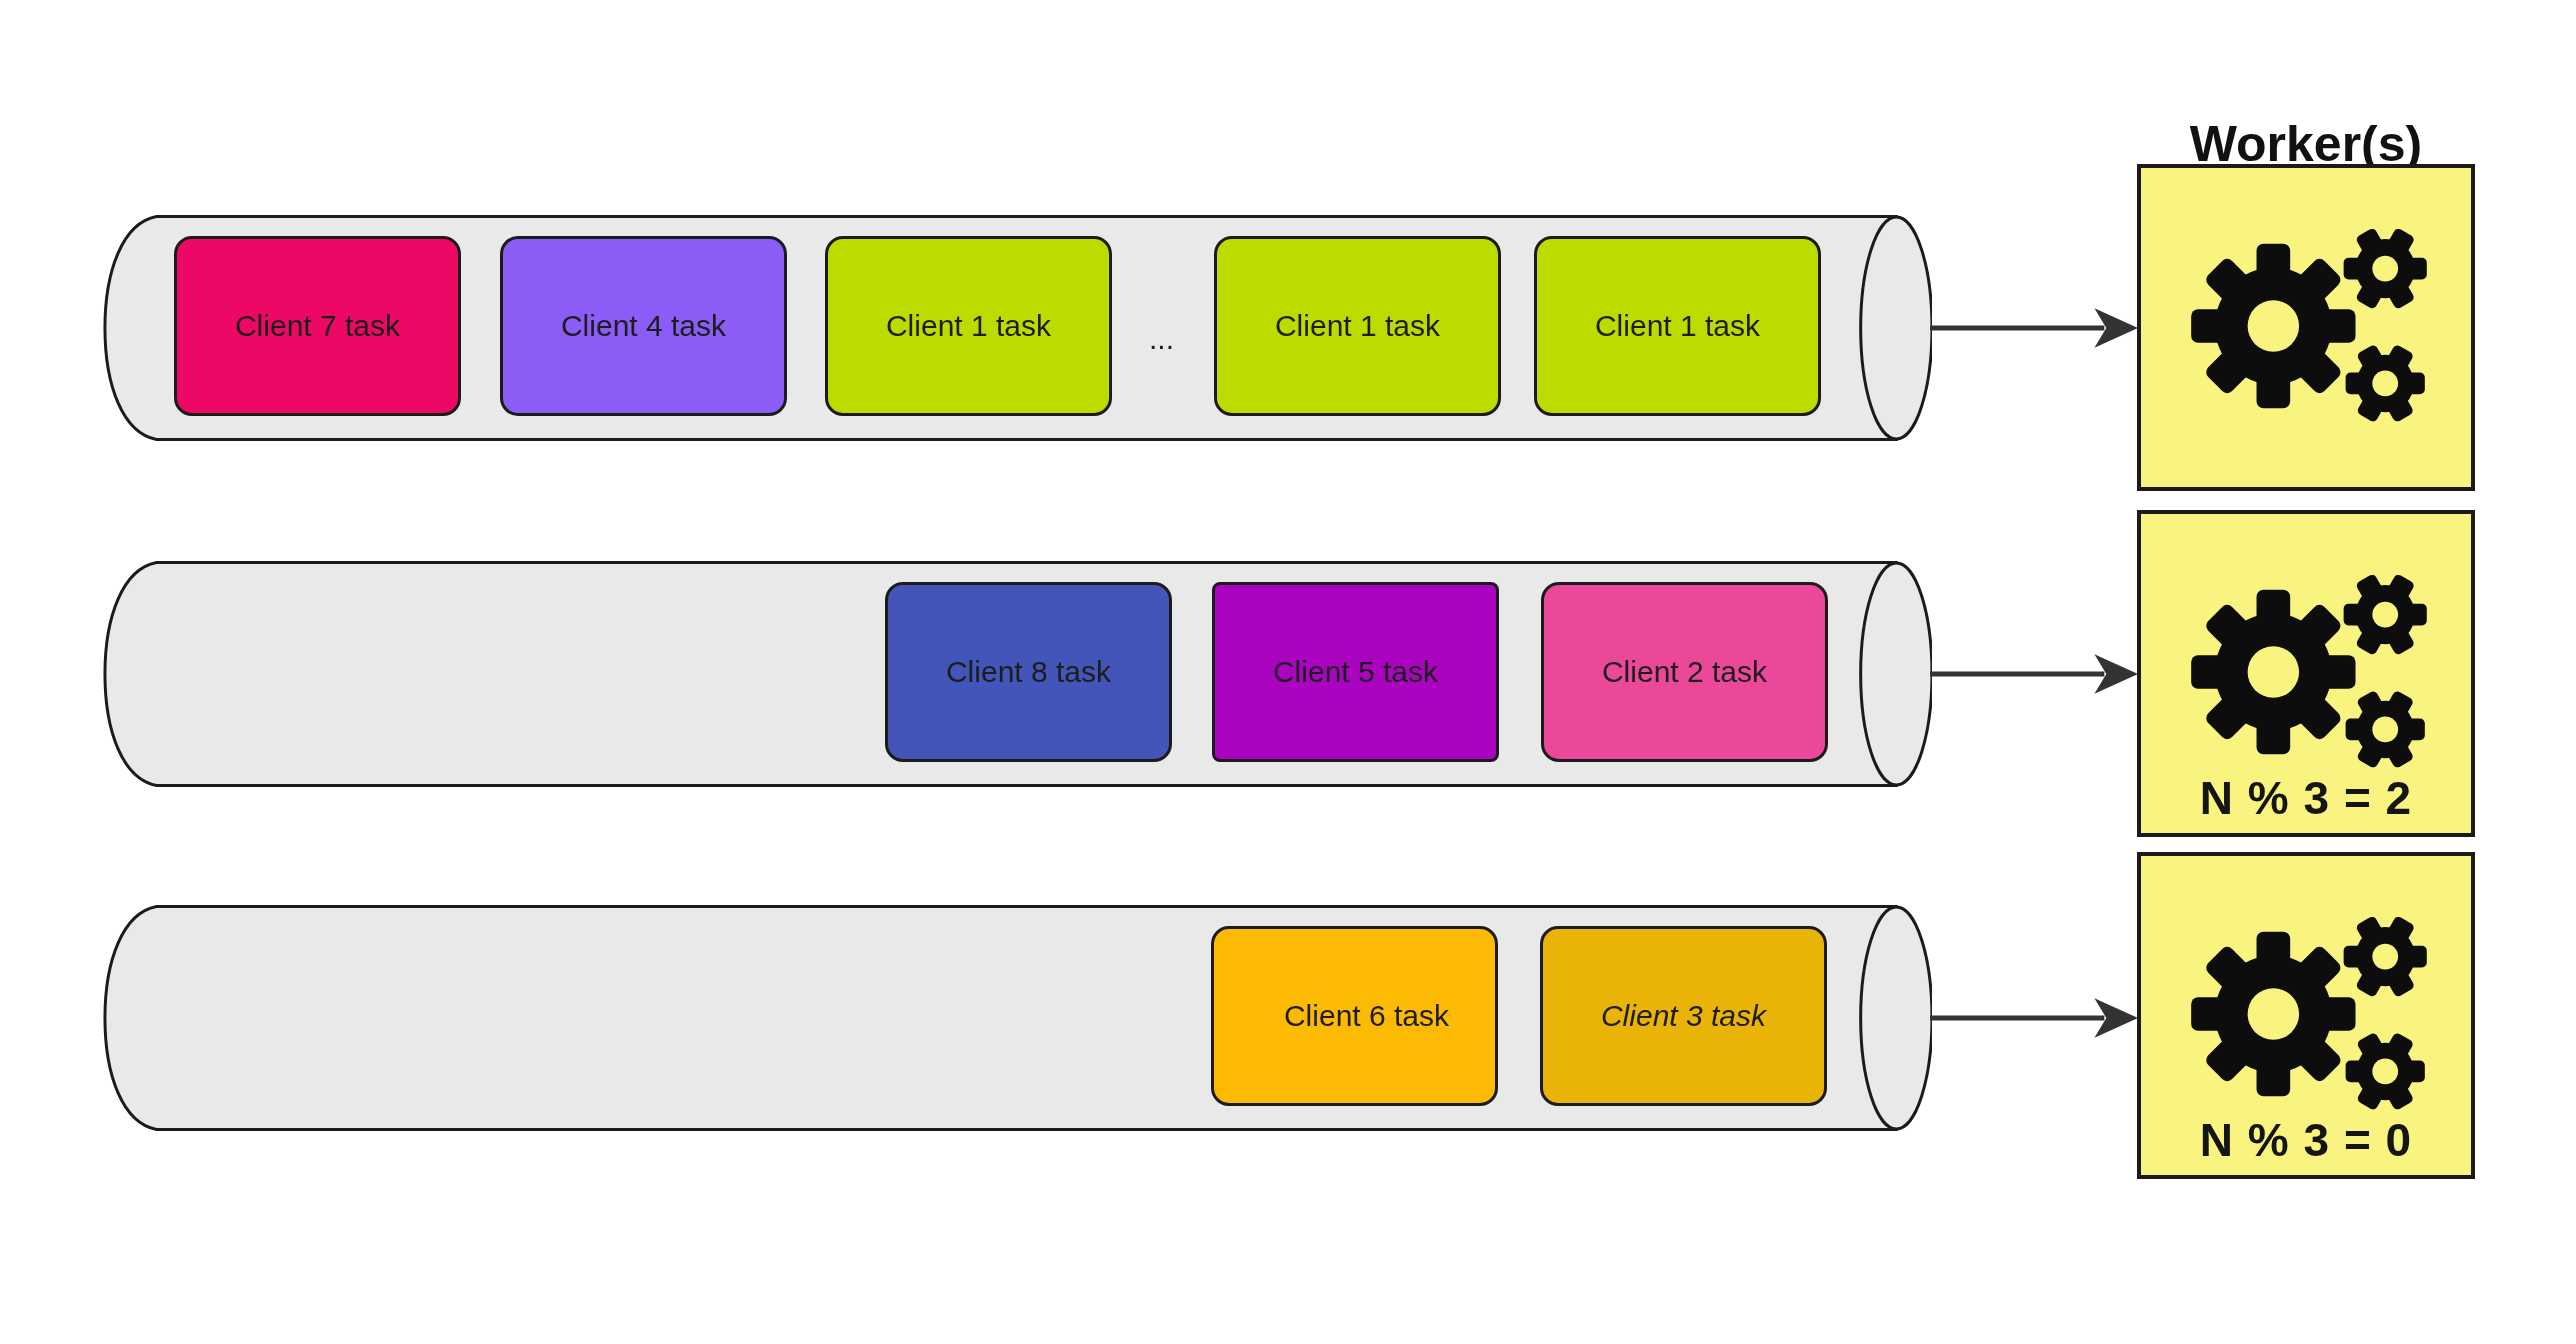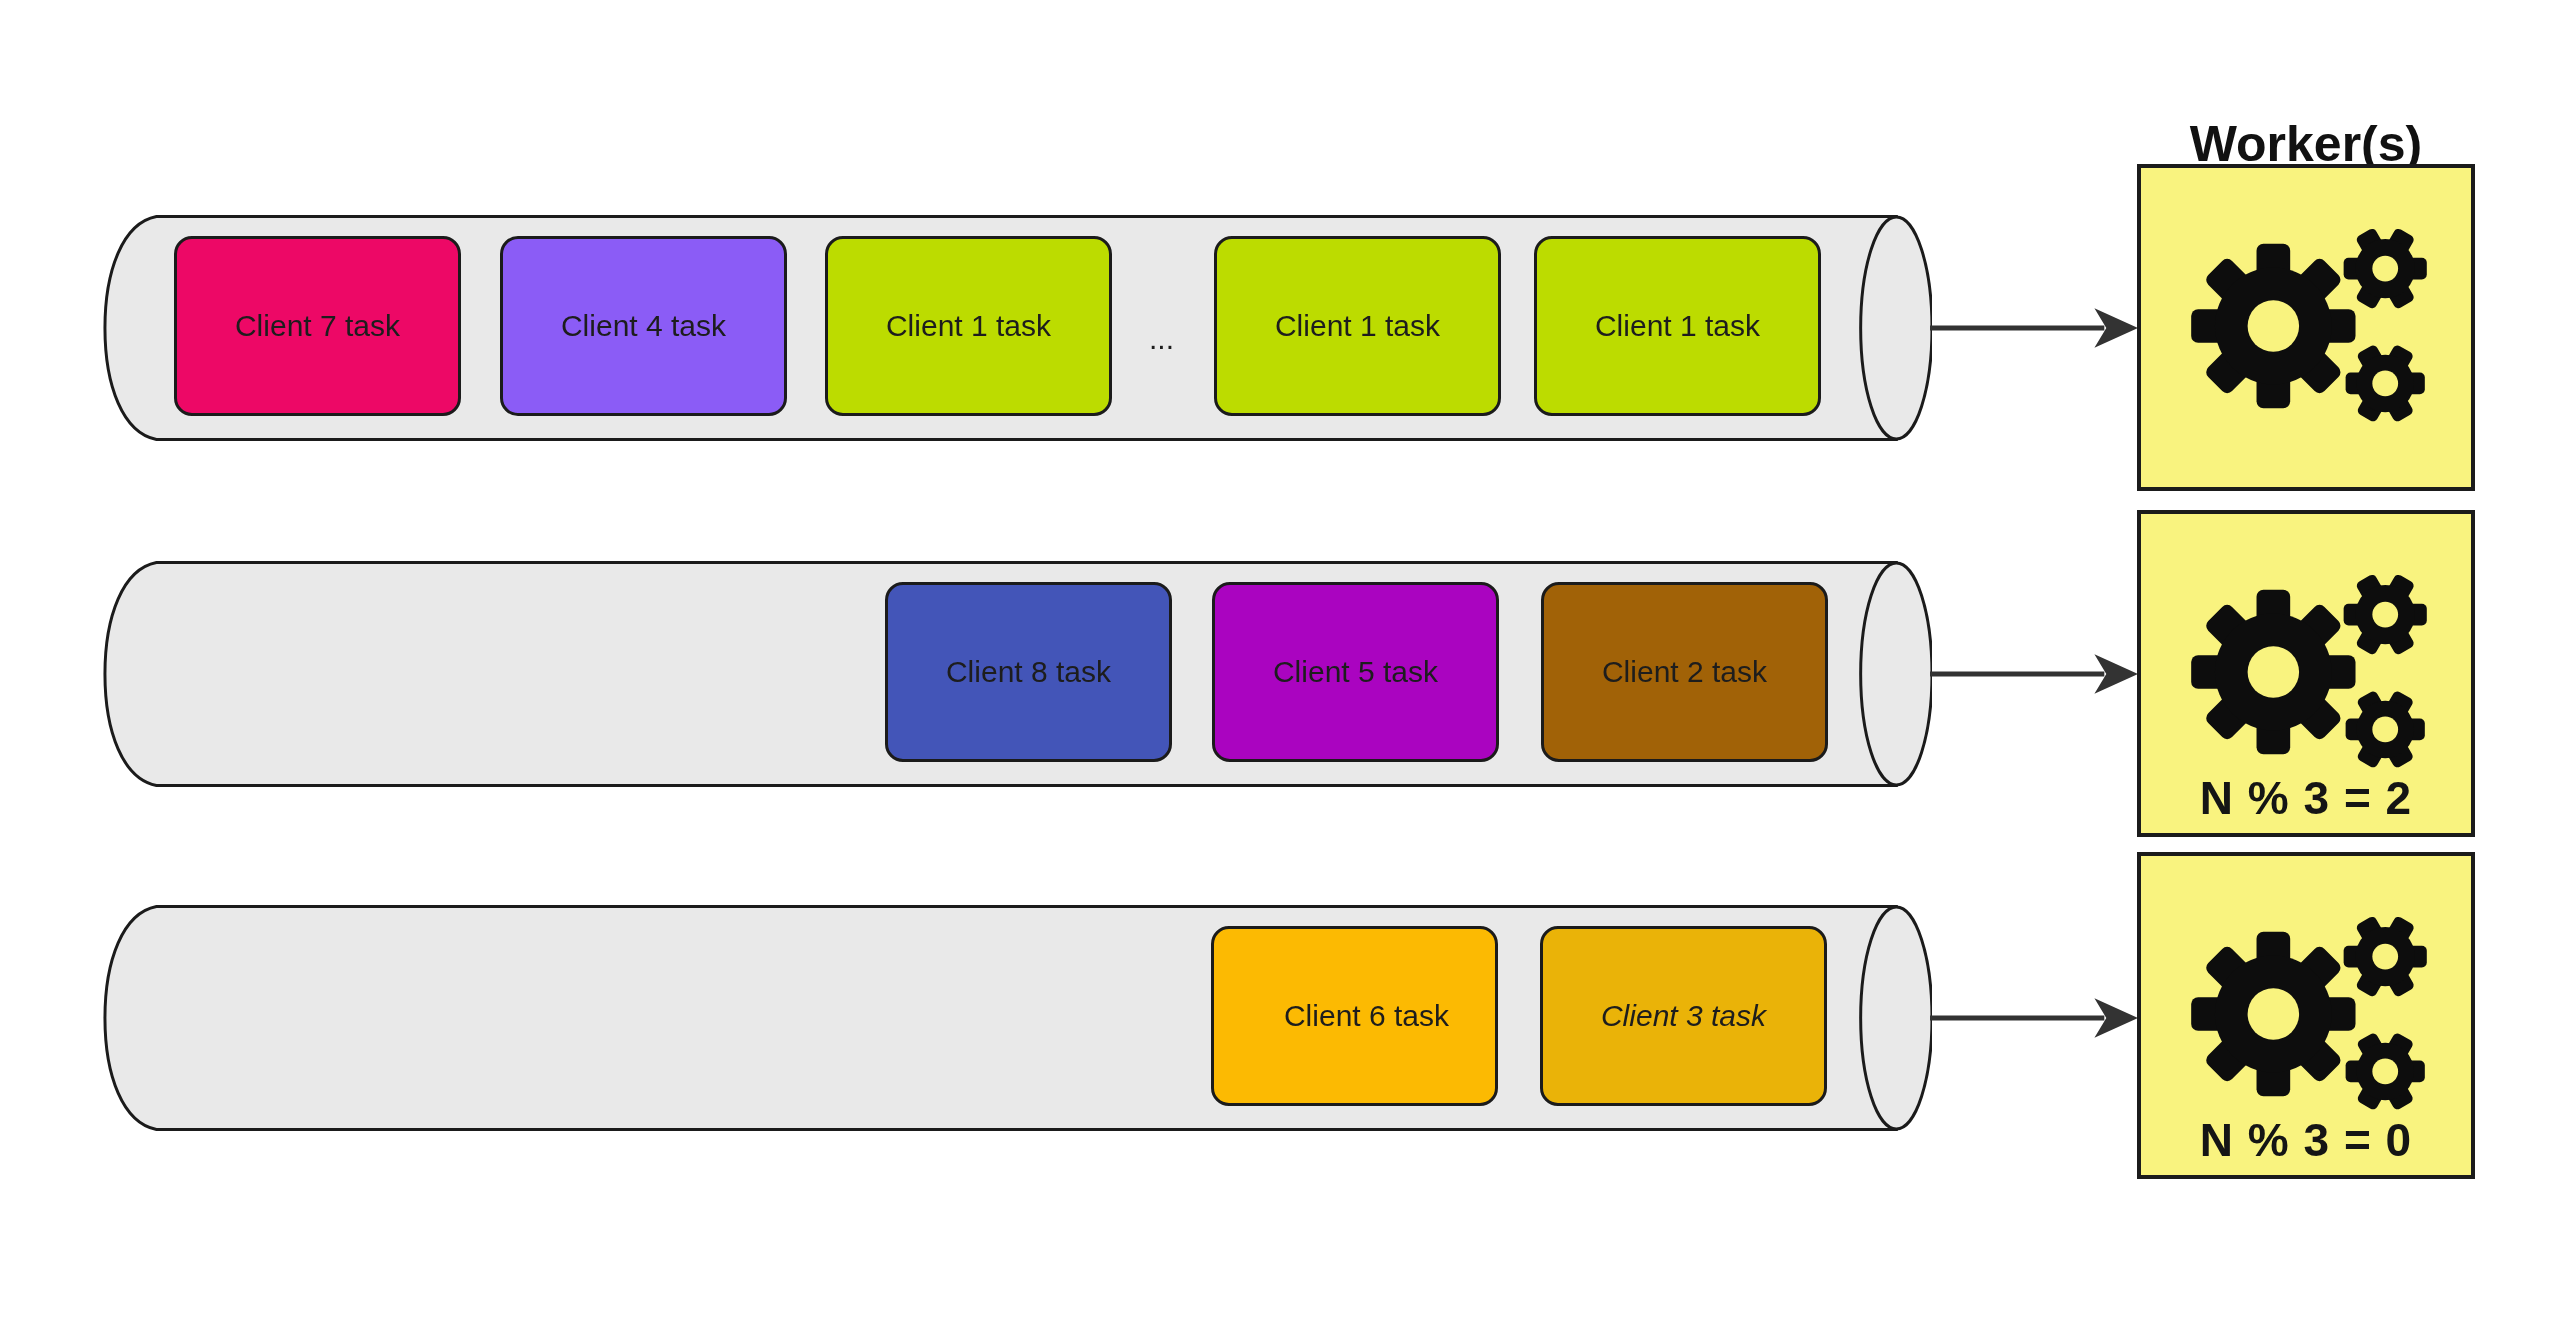--- a/index.html
+++ b/index.html
@@ -63,24 +63,24 @@
   </div>
 
   <div class="queue" style="top:560px">
     <svg class="cyl" viewBox="0 0 1850 230">
       <path d="M 58,2.5 C 24,9 6,57 6,115 C 6,173 24,221 58,227.5 L 1814,227.5 L 1814,2.5 Z" fill="#e9e9e9" stroke="#1b1b1b" stroke-width="3"></path>
       <ellipse cx="1814" cy="115" rx="36" ry="112" fill="#e9e9e9" stroke="#1b1b1b" stroke-width="3"></ellipse>
     </svg>
     <div class="task" style="left: 786px; background: rgb(67, 85, 184); justify-content: center;">
         <span>Client 8 task</span>
       </div>
-    <div class="task" style="left: 1113px; background: rgb(170, 4, 192);">
+    <div class="task" style="left: 1113px; background: rgb(170, 4, 192); border-radius: 8px;">
         <span>Client 5 task</span>
       </div>
-    <div class="task" style="left: 1442px; background: #a16207;">
+    <div class="task" style="left: 1442px; background: #ec4899;">
         <span>Client 2 task</span>
       </div>
   </div>
 
   <div class="queue" style="top:904px">
     <svg class="cyl" viewBox="0 0 1850 230">
       <path d="M 58,2.5 C 24,9 6,57 6,115 C 6,173 24,221 58,227.5 L 1814,227.5 L 1814,2.5 Z" fill="#e9e9e9" stroke="#1b1b1b" stroke-width="3"></path>
       <ellipse cx="1814" cy="115" rx="36" ry="112" fill="#e9e9e9" stroke="#1b1b1b" stroke-width="3"></ellipse>
     </svg>
     <div class="task" style="left: 1112px; background: rgb(252, 186, 2); padding-left: 24px;">

